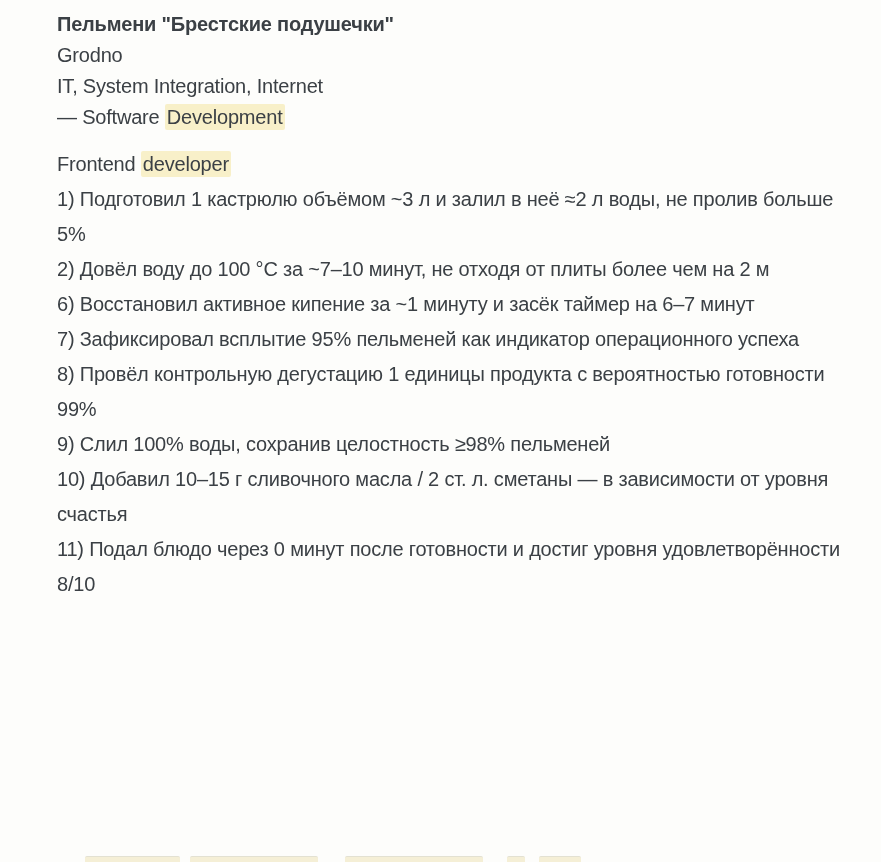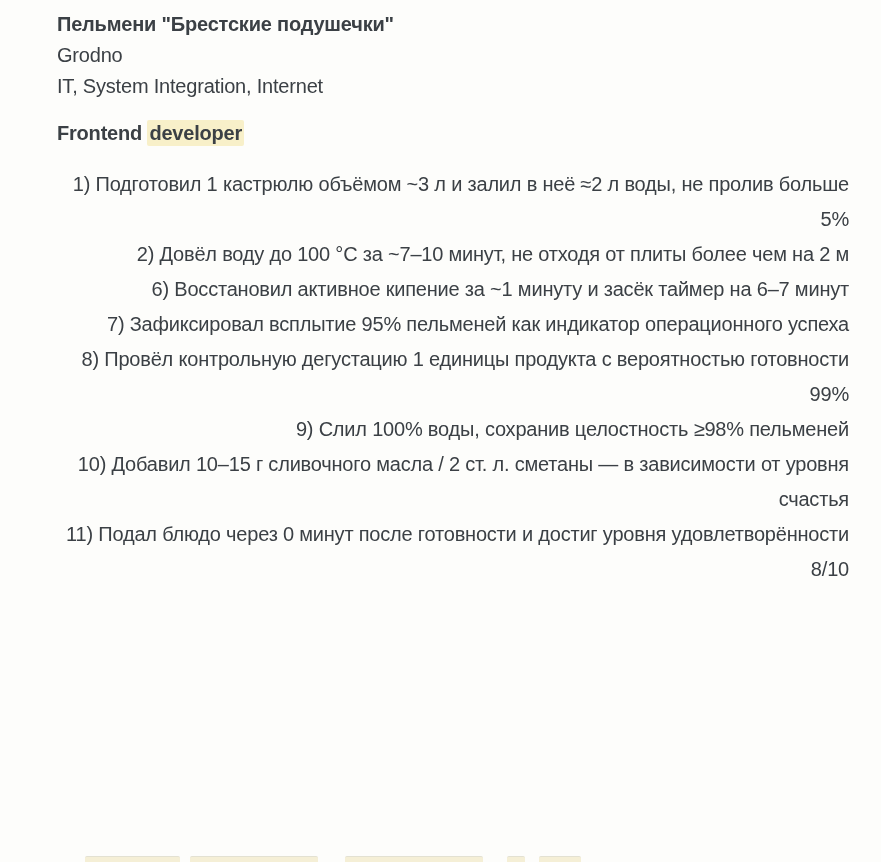--- a/index.html
+++ b/index.html
@@ -23,33 +23,32 @@
     font-size: 20px;
     line-height: 31px;
     letter-spacing: -0.2px;
   }
   .meta-line {
     font-size: 20px;
     line-height: 31px;
     letter-spacing: -0.2px;
   }
   .role-line {
-    font-weight: bold;
+    font-weight: normal;
     font-size: 20px;
     line-height: 31px;
     margin-top: 16px;
     letter-spacing: -0.2px;
   }
   .achievements {
-    margin-top: 18px;
+    margin-top: 2px;
     font-size: 20px;
     line-height: 35px;
     max-width: 792px;
     letter-spacing: -0.2px;
-    text-align: right;
   }
   .achievements p {
     margin: 0;
   }
   .hl {
     background: #f8f0c9;
     border-radius: 2px;
     padding: 2px 2px;
   }
   
@@ -79,20 +78,21 @@
 <body>
 
 <div class="page">
 
   <div class="company-name">Пельмени "Брестские подушечки"</div>
 
   <div class="meta-line">Grodno</div>
 
   <div class="meta-line">IT, System Integration, Internet</div>
 
+  <div class="meta-line"><span>— Software </span><span class="hl">Development</span></div>
 
   <div class="role-line"><span>Frontend </span><span class="hl">developer</span></div>
 
   <div class="achievements">
     <p>1) Подготовил 1 кастрюлю объёмом ~3 л и залил в неё ≈2 л воды, не пролив больше 5%</p>
     <p>2) Довёл воду до 100 °C за ~7–10 минут, не отходя от плиты более чем на 2 м</p>
     <p>6) Восстановил активное кипение за ~1 минуту и засёк таймер на 6–7 минут</p>
     <p>7) Зафиксировал всплытие 95% пельменей как индикатор операционного успеха</p>
     <p>8) Провёл контрольную дегустацию 1 единицы продукта с вероятностью готовности 99%</p>
     <p>9) Слил 100% воды, сохранив целостность ≥98% пельменей</p>

